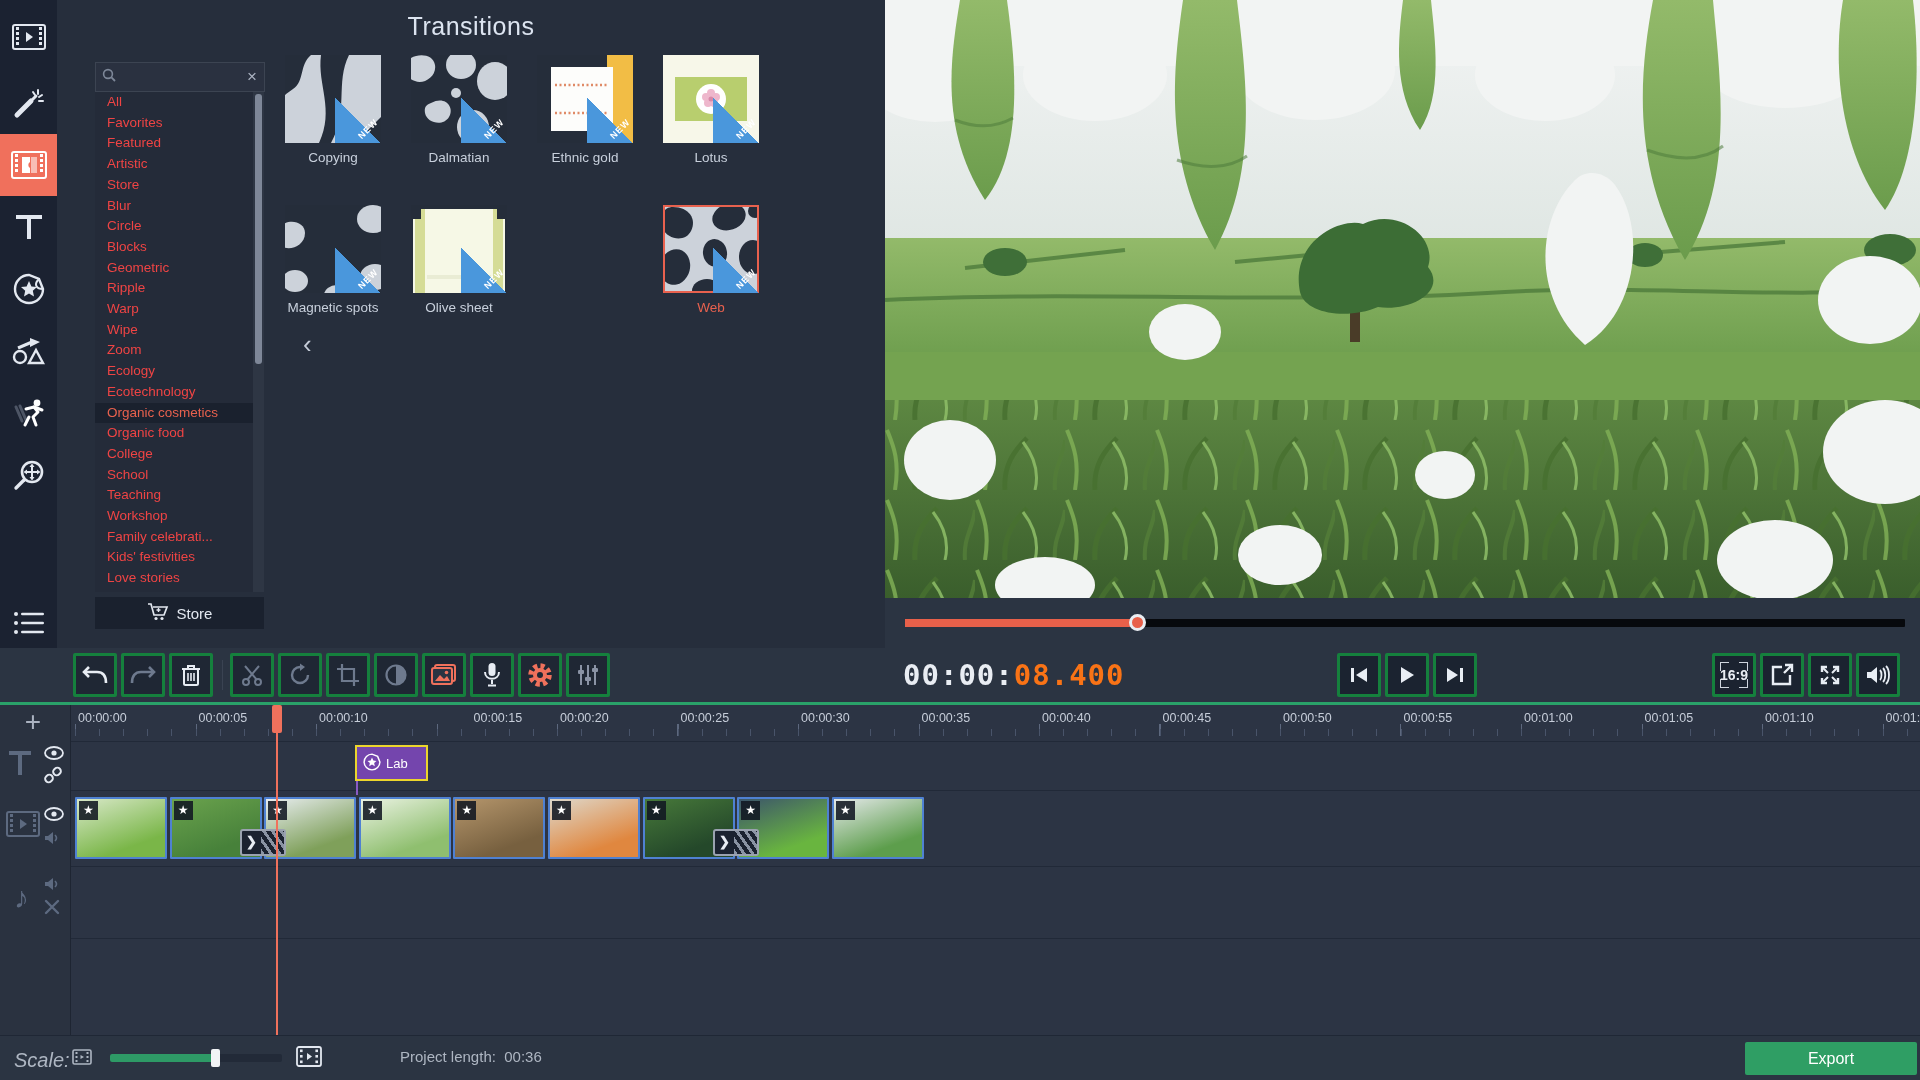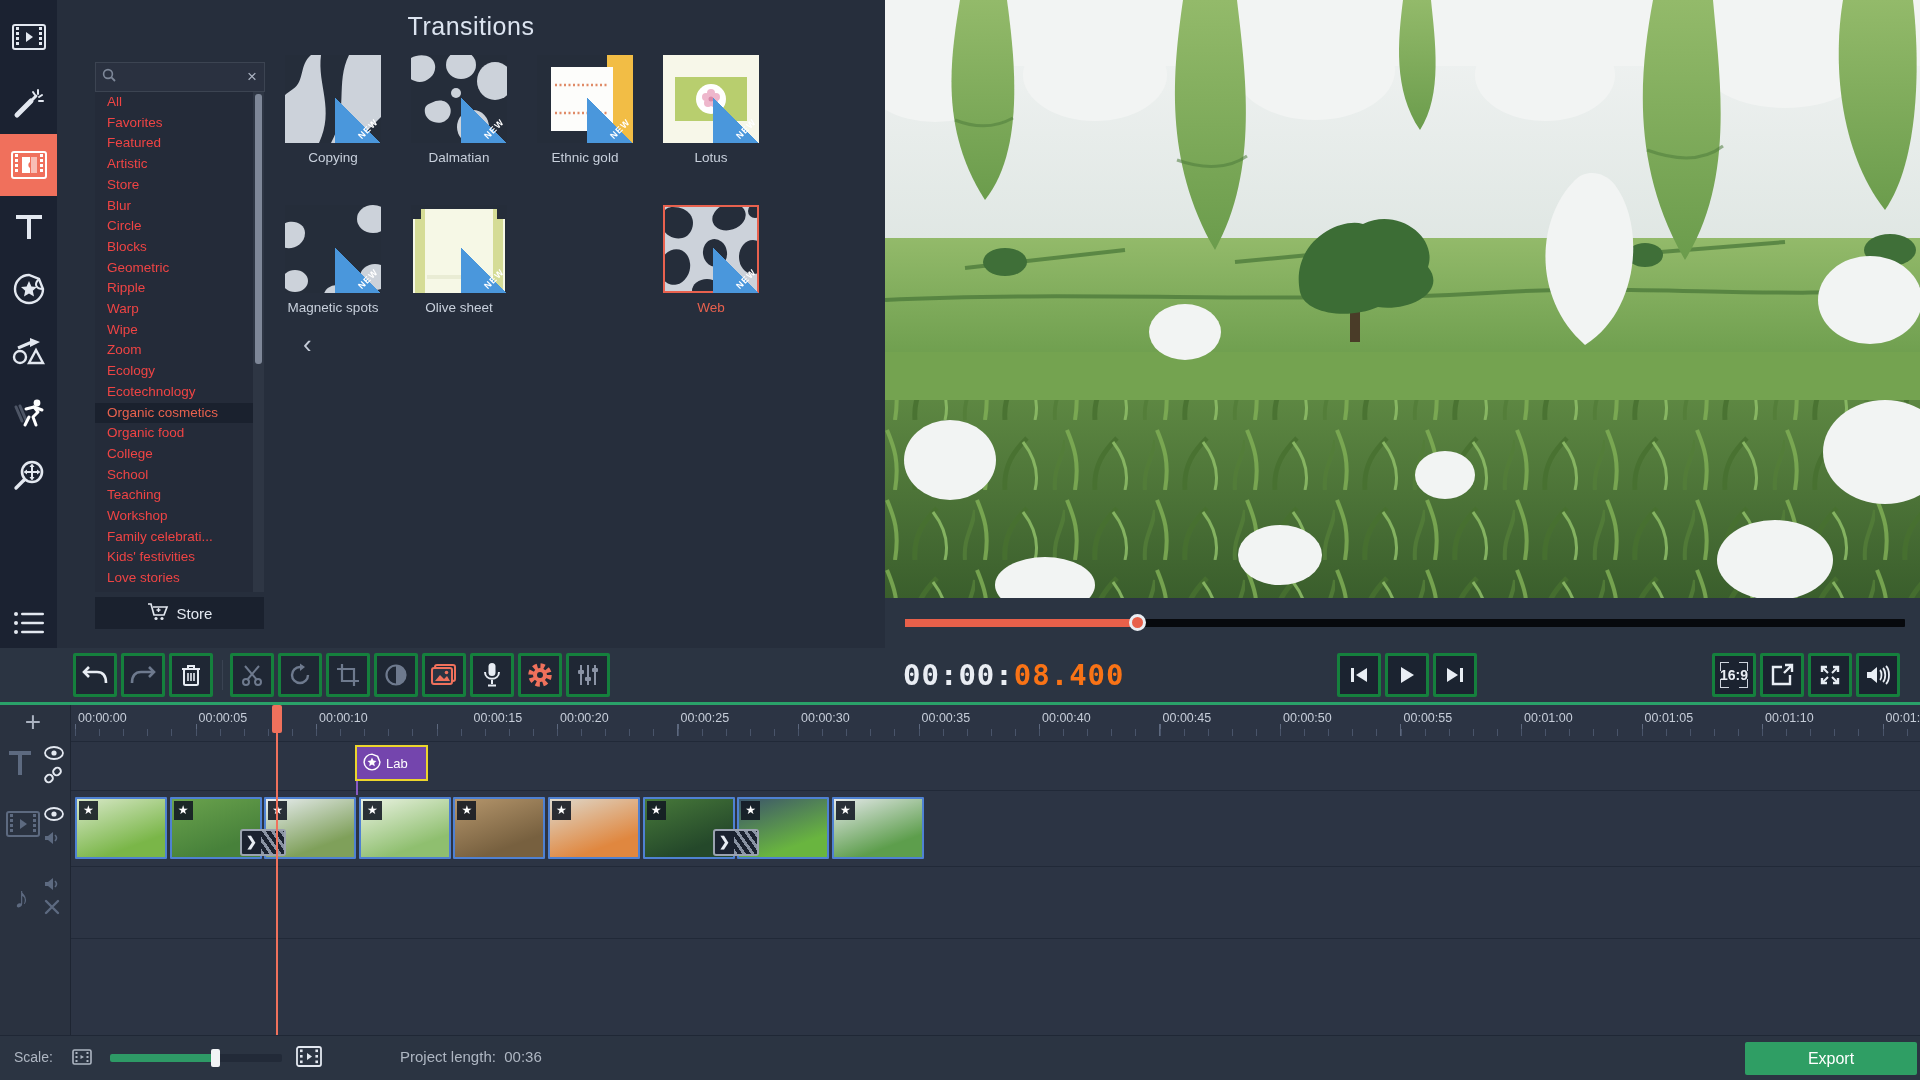--- a/index.html
+++ b/index.html
@@ -76,21 +76,21 @@
   #labline{left:356px;top:76px;width:2px;height:14px;background:#8a5bc4;}
   .clip{position:absolute;top:92px;width:92px;height:62px;border:2px solid #4f81d2;box-sizing:border-box;border-radius:1px;cursor:pointer;}
   .clip .star{position:absolute;left:2px;top:2px;width:19px;height:19px;background:rgba(17,23,34,.88);color:#fff;font-size:12px;line-height:19px;text-align:center;}
   .trind{position:absolute;top:124px;width:46px;height:27px;background:#1b2230;border:2px solid #9aa2b0;border-radius:3px;box-sizing:border-box;display:flex;cursor:pointer;}
   .trind .chev{width:45%;color:#e8edf4;font-size:13px;line-height:22px;text-align:center;font-weight:bold;}
   .trind .stripes{flex:1;background:repeating-linear-gradient(55deg,#8a93a3 0 3px,#1b2230 3px 7px);}
   .ghdr-icon{position:absolute;}
 
   
   #statusbar{left:0;top:1035px;width:1920px;height:45px;background:#2b3442;border-top:1px solid #1f2735;}
-  #scale-label{left:14px;top:13px;font-size:14px;color:#aeb6c2;}
+  #scale-label{left:14px;top:13px;font-size:20px;color:#aeb6c2;font-style:italic;}
   #scale-track{left:110px;top:18px;width:172px;height:8px;background:#222a38;border-radius:2px;}
   #scale-fill{left:110px;top:18px;width:105px;height:8px;background:#2e9a66;border-radius:2px;}
   #scale-handle{left:211px;top:13px;width:9px;height:18px;background:#f2f4f6;border-radius:2px;cursor:pointer;}
   #prjlen{left:400px;top:12px;font-size:15px;color:#aeb6c2;}
   #export-btn{left:1745px;top:6px;width:172px;height:33px;background:#2f9e64;border-radius:2px;color:#fff;font-size:16px;display:flex;align-items:center;justify-content:center;cursor:pointer;}
 </style>
 </head>
 <body>
 
 <div id="app">

